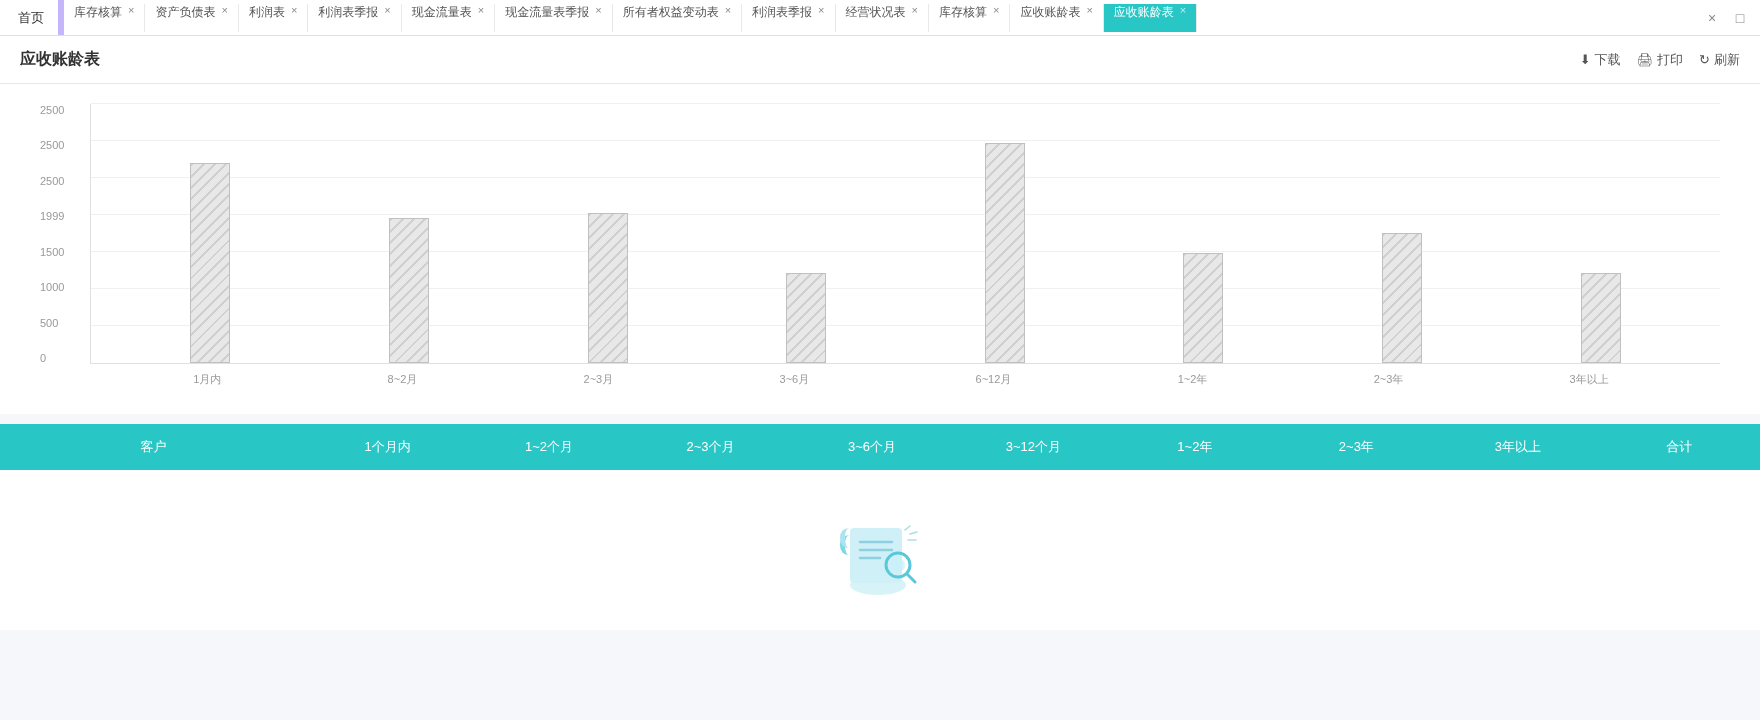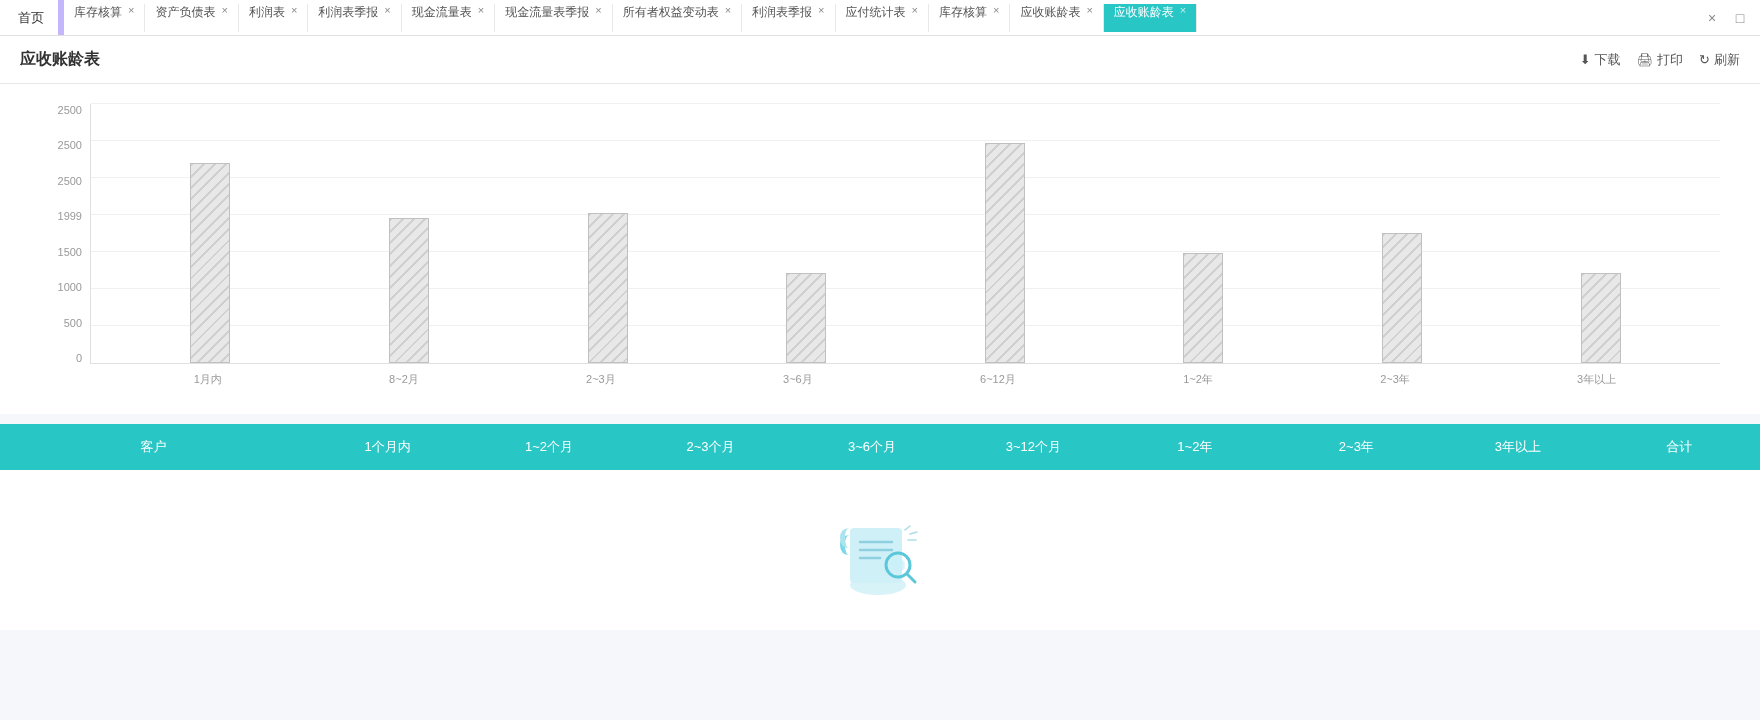--- a/index.html
+++ b/index.html
@@ -124,21 +124,20 @@
       top: 0;
       bottom: 30px;
       width: 50px;
       display: flex;
       flex-direction: column-reverse;
       justify-content: space-between;
     }
     .y-label {
       font-size: 11px;
       color: #999;
-      text-align: right;
       padding-right: 8px;
     }
 
     
     .chart-plot {
       position: absolute;
       left: 50px;
       right: 0;
       top: 0;
       bottom: 30px;
@@ -183,21 +182,21 @@
         #e8e8e8 2px,
         #e8e8e8 8px
       );
       border: 1px solid #c0c0c0;
     }
 
     
     .x-axis {
       position: absolute;
       left: 50px;
-      right: 0;
+      right: 8px;
       bottom: 0;
       height: 30px;
       display: flex;
       align-items: center;
       justify-content: space-around;
       padding: 0 20px;
     }
     .x-label {
       font-size: 11px;
       color: #999;
@@ -283,21 +282,21 @@
   </div>
   <div class="tab-item">
     <span>所有者权益变动表</span>
     <span class="tab-close">×</span>
   </div>
   <div class="tab-item">
     <span>利润表季报</span>
     <span class="tab-close">×</span>
   </div>
   <div class="tab-item">
-    <span>应付统计表</span>
+    <span>经营状况表</span>
     <span class="tab-close">×</span>
   </div>
   <div class="tab-item">
     <span>库存核算</span>
     <span class="tab-close">×</span>
   </div>
   <div class="tab-item">
     <span>应收账龄表</span>
     <span class="tab-close">×</span>
   </div>

